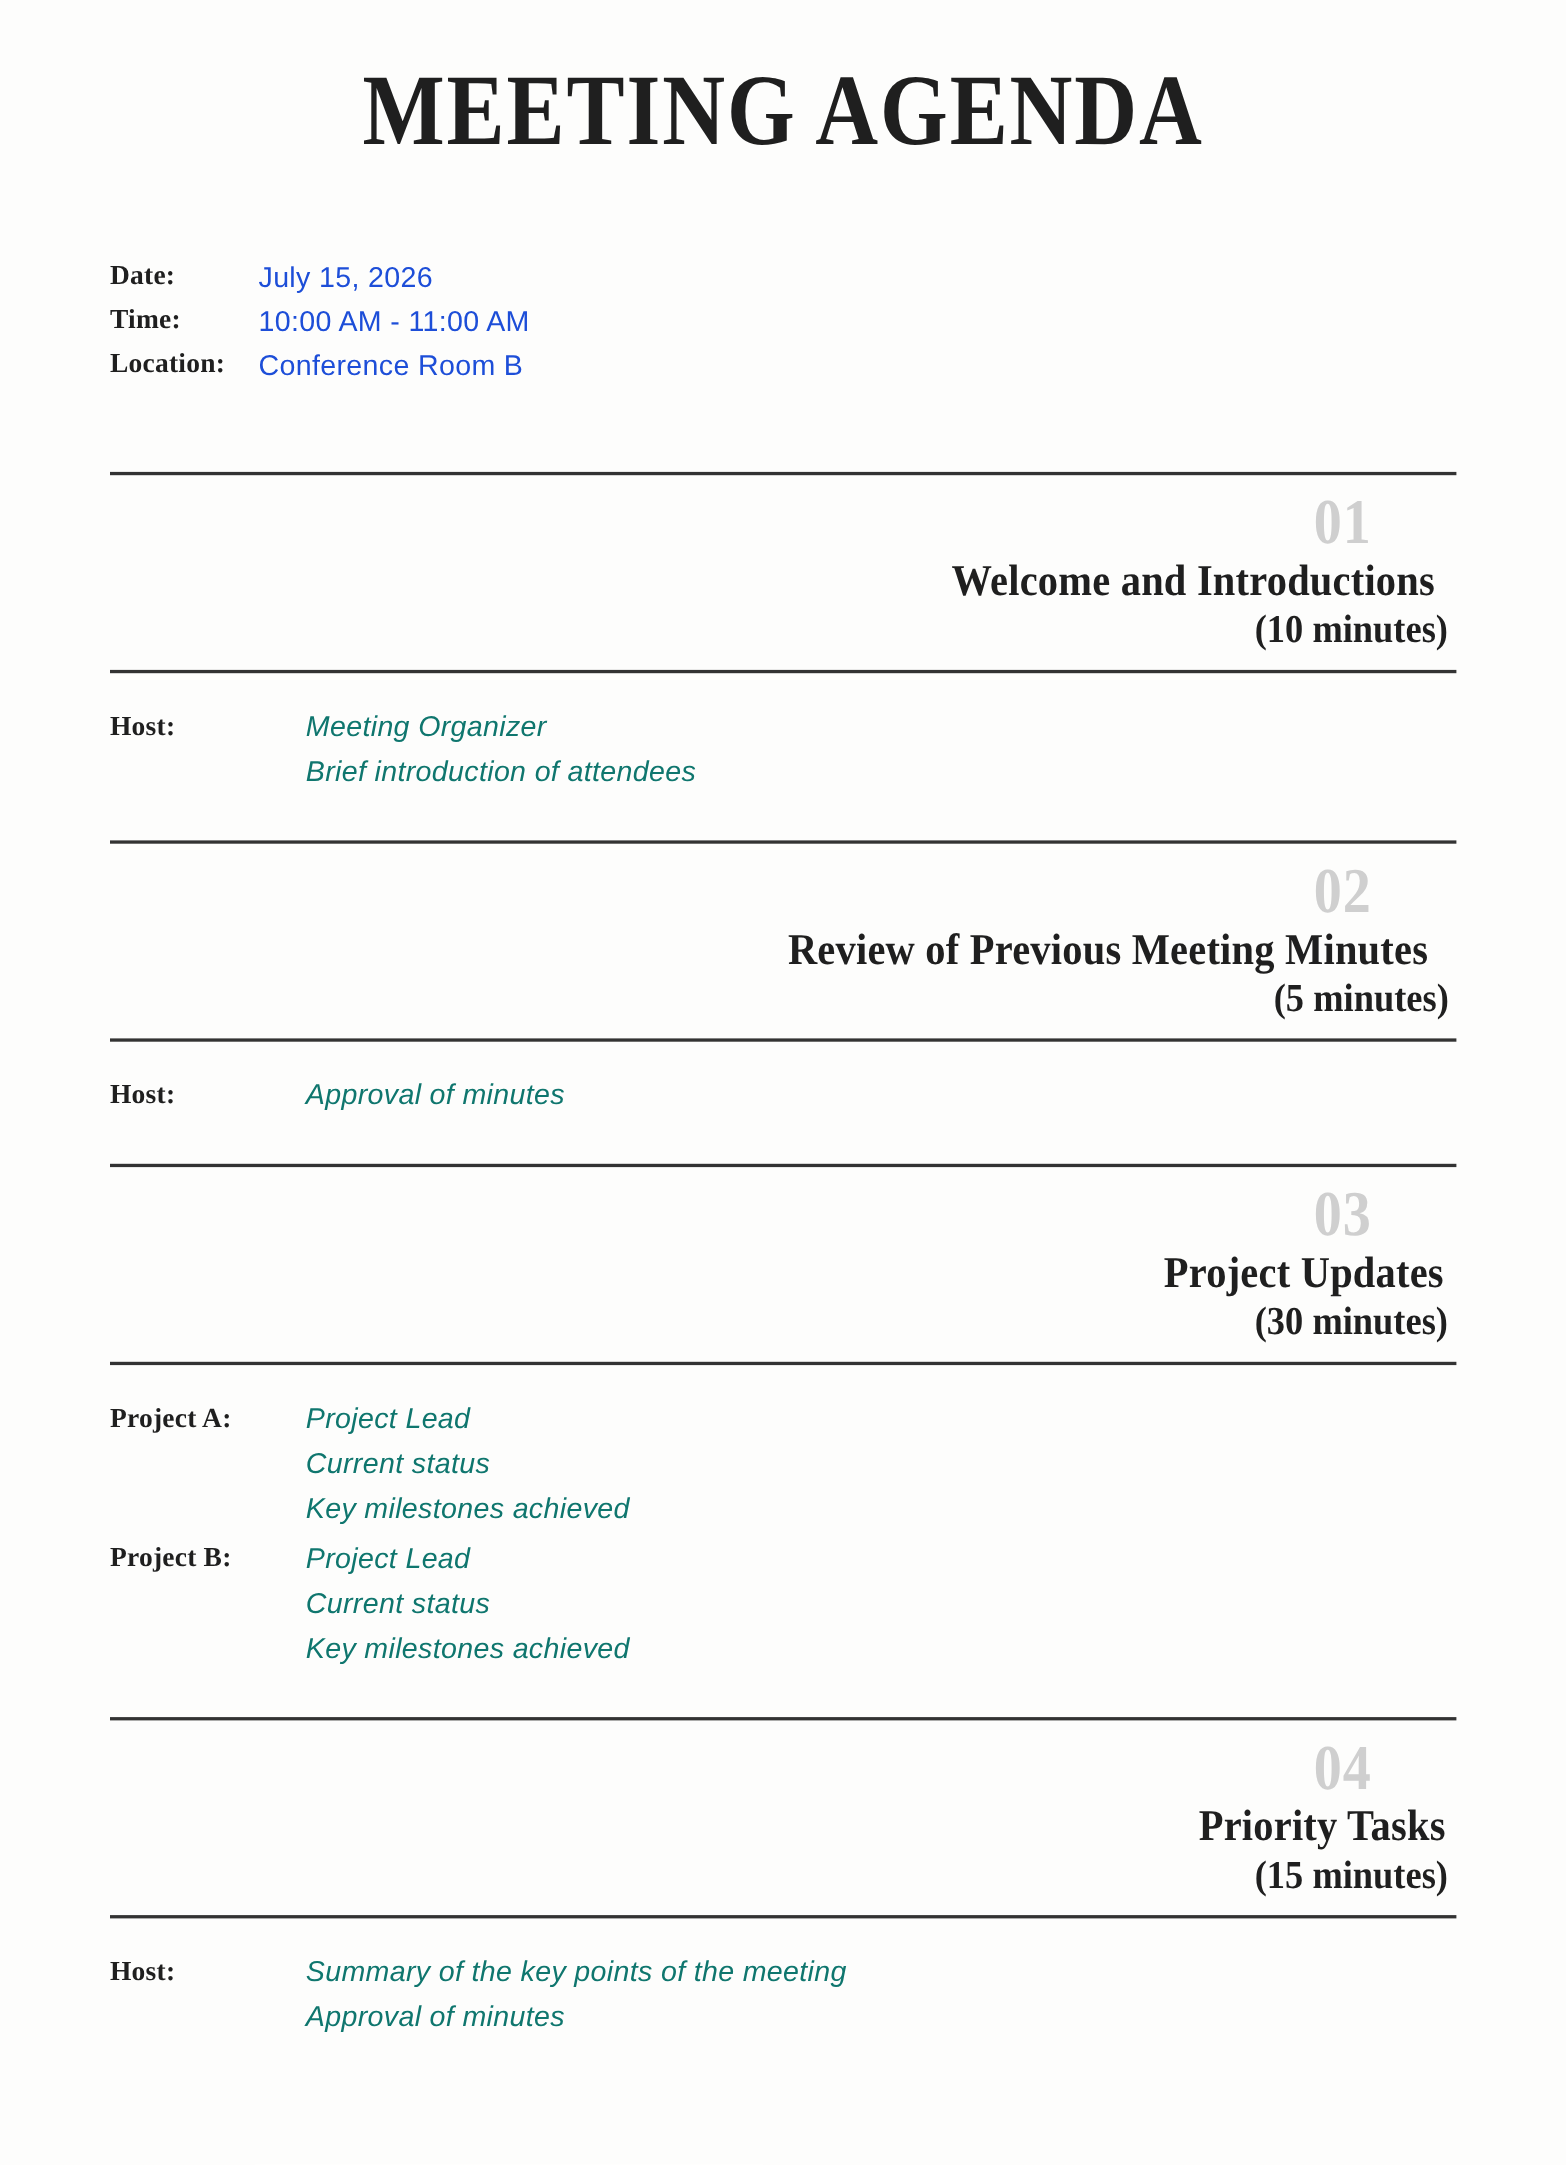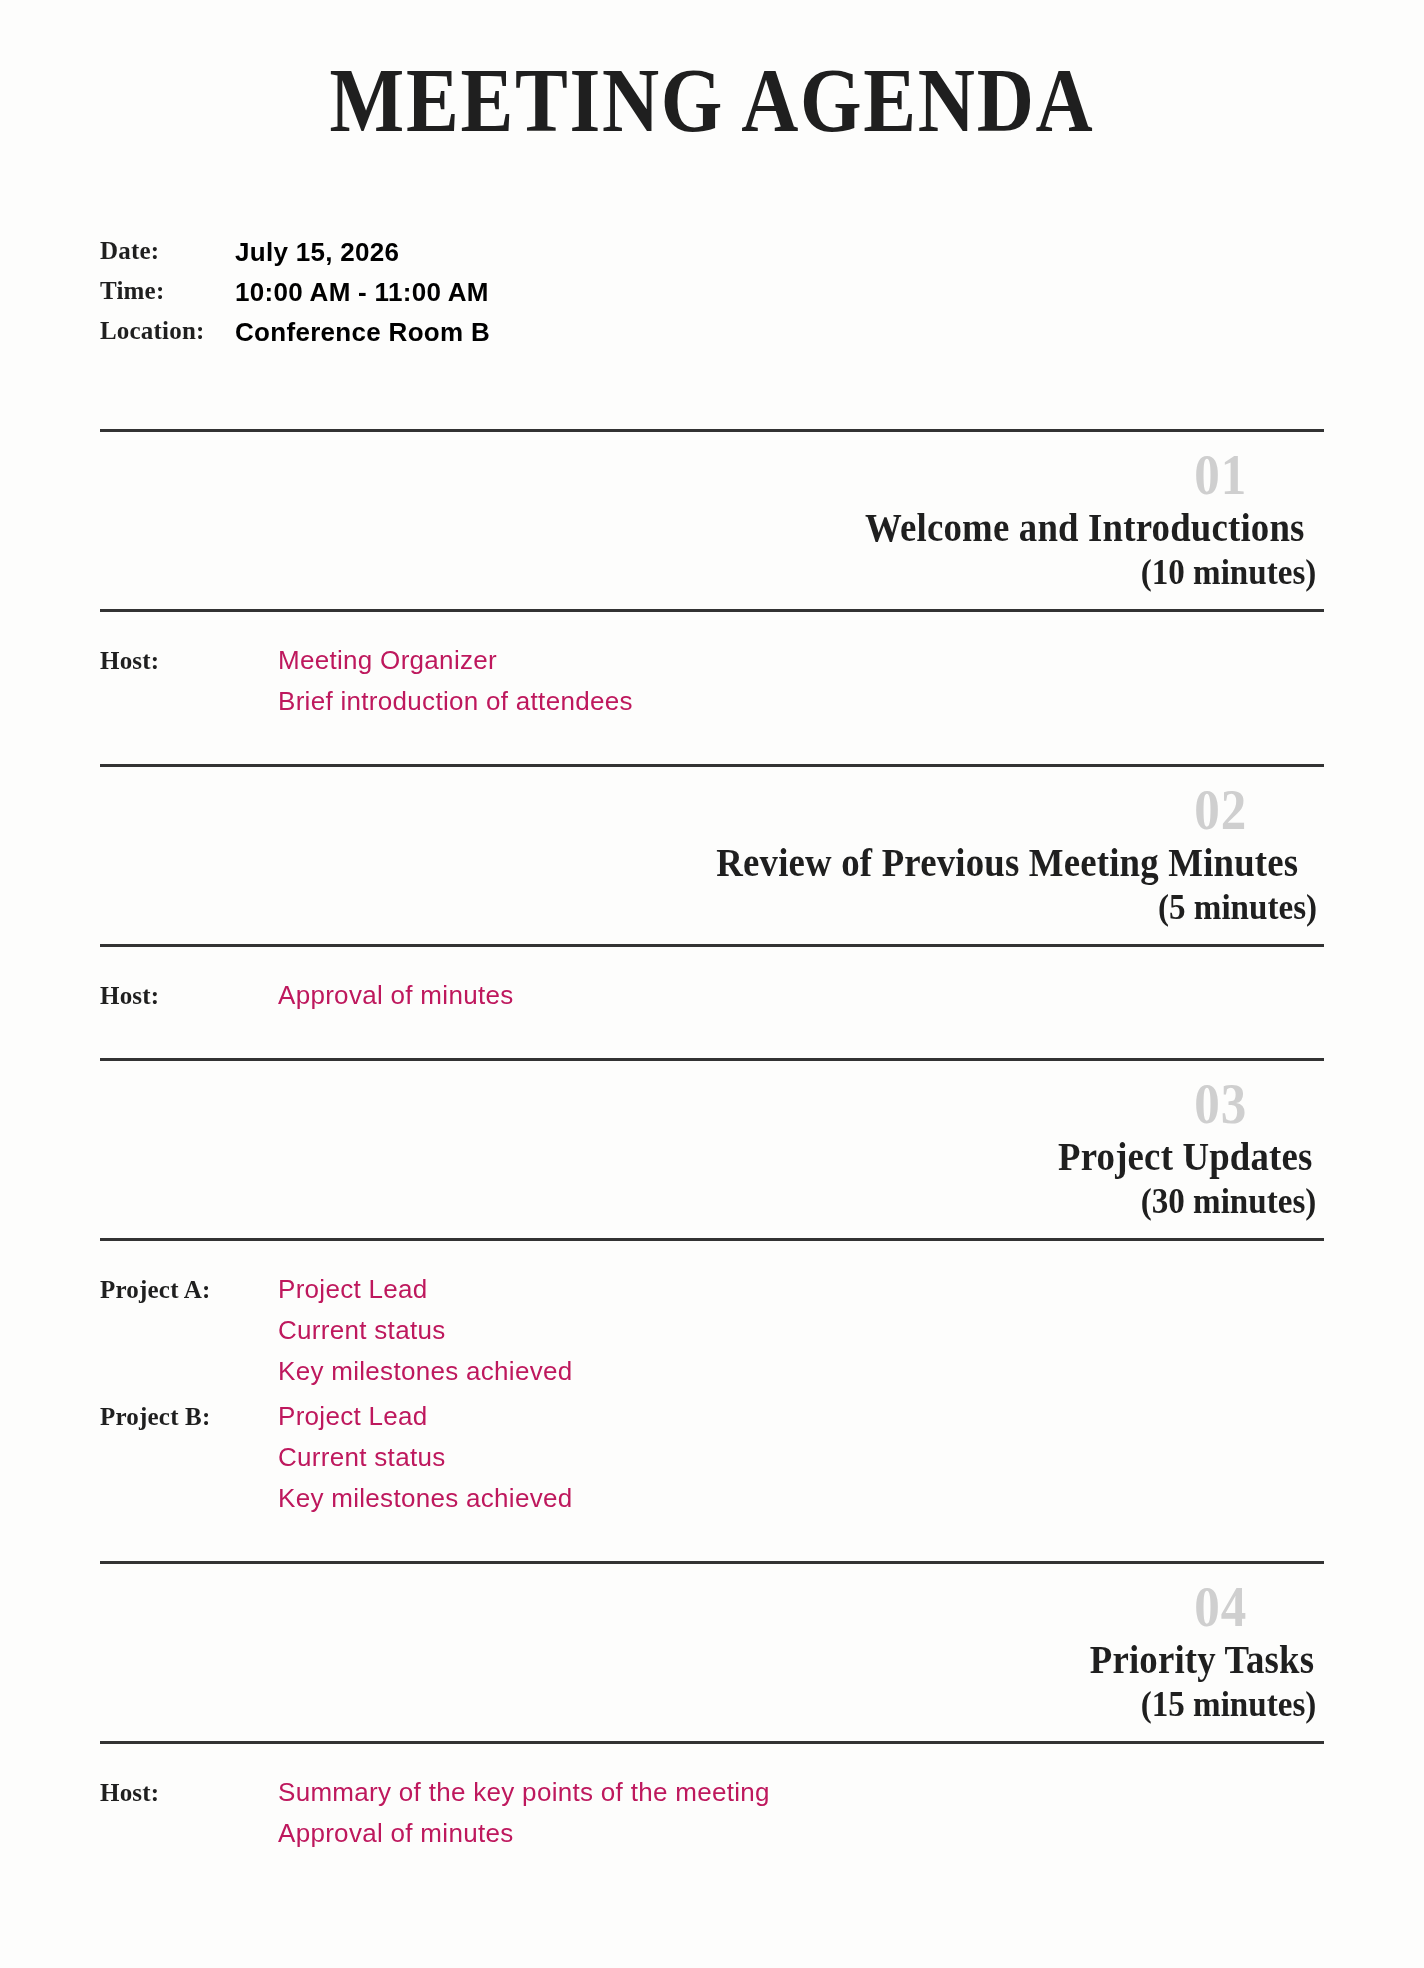--- a/index.html
+++ b/index.html
@@ -52,23 +52,23 @@
     font-family: "Liberation Serif", "DejaVu Serif", serif;
     font-weight: 700;
     font-size: 25px;
     color: #1f1f1f;
     width: 135px;
     flex: none;
     letter-spacing: 0.2px;
   }
   .meta-value {
     font-family: "Liberation Sans", sans-serif;
-    font-weight: 700;
+    font-weight: 400;
     font-size: 26px;
-    color: #000000;
+    color: #1d4ed8;
     letter-spacing: 0.3px;
   }
 
   
   .agenda {
     margin-top: 72px;
     padding: 0 100px 0 100px;
   }
   .item { margin-bottom: 4px; }
 
@@ -139,23 +139,24 @@
     line-height: 41px;
     letter-spacing: 0.2px;
   }
   .detail-lines {
     flex: 1 1 auto;
   }
   .detail-line {
     font-family: "Liberation Sans", sans-serif;
     font-weight: 300;
     font-size: 26px;
-    color: #be185d;
+    color: #0f766e;
     line-height: 41px;
     letter-spacing: 0.3px;
+    font-style: italic;
   }
 </style>
 </head>
 <body>
 
 <div class="page">
 
   <h1 class="doc-title">MEETING AGENDA</h1>
 
   <div class="meta">

